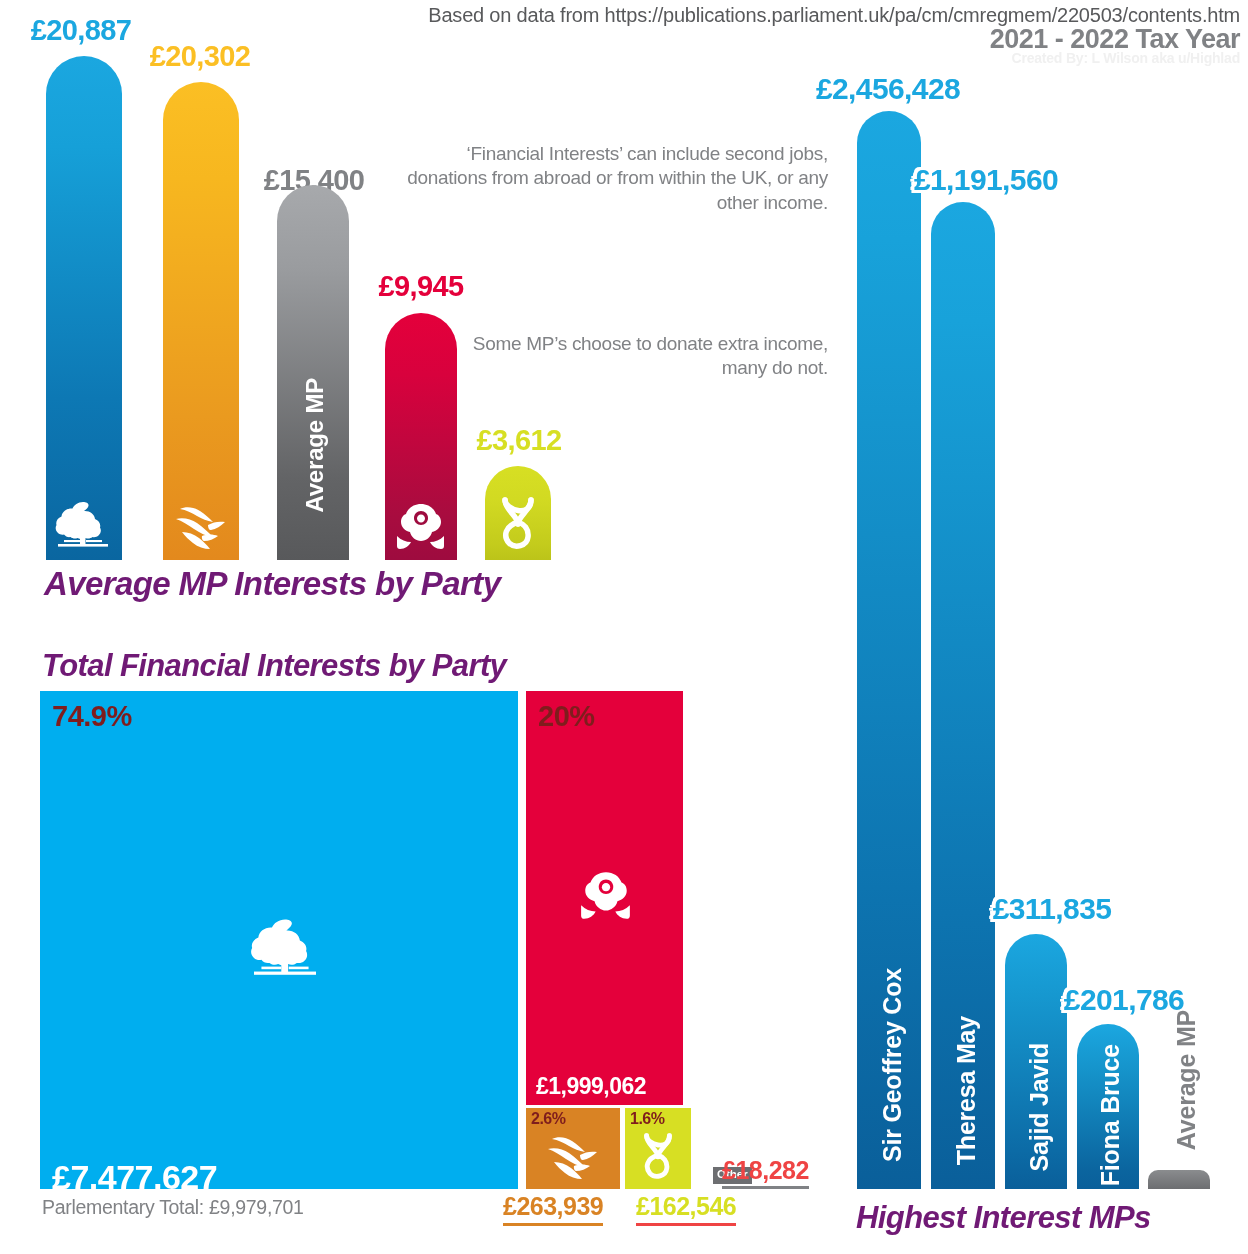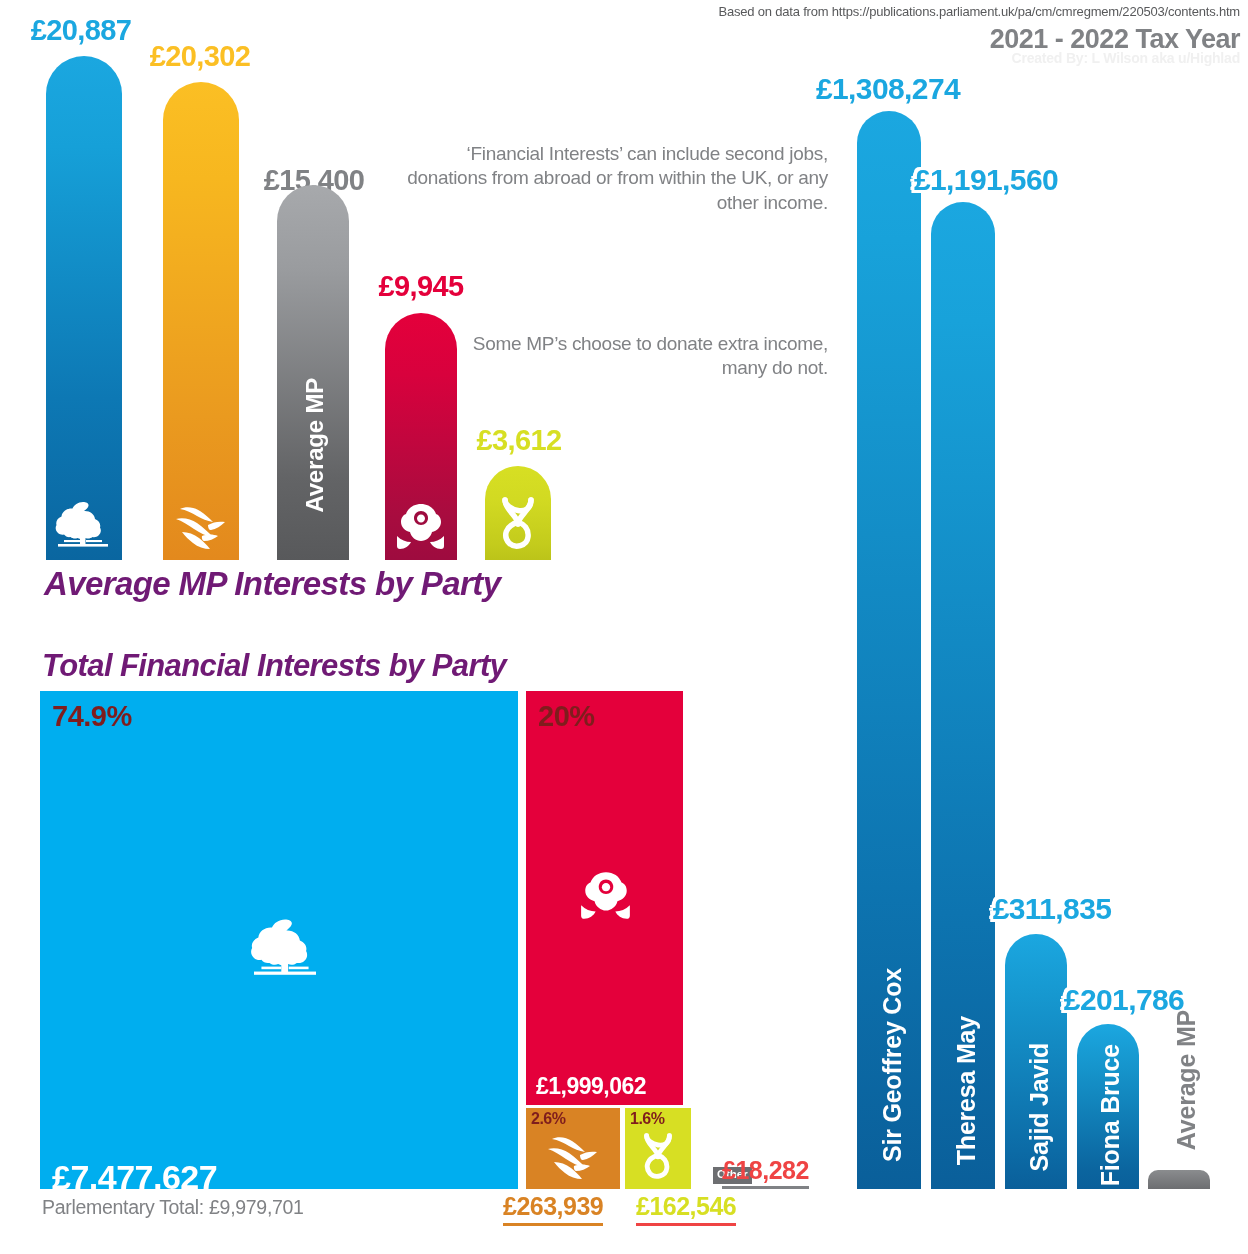--- a/index.html
+++ b/index.html
@@ -18,21 +18,21 @@
     height: 1254px;
     background: #ffffff;
     overflow: hidden;
   }
 
   
   .src-line {
     position: absolute;
     top: 4px;
     right: 8px;
-    font-size: 13px;
+    font-size: 20px;
     color: #58595b;
     letter-spacing: -0.2px;
     white-space: nowrap;
   }
   .tax-year {
     position: absolute;
     top: 24px;
     right: 8px;
     font-size: 27px;
     font-weight: bold;
@@ -279,21 +279,21 @@
       <path d="M25 26 C 12 30, 10 40, 16 47 C 22 53, 34 50, 35 41 C 36 33, 31 28, 25 26 Z"></path>
     </g>
   </svg>
   <div class="under-amt" style="left:636px; top:1192px; color:#d7df23; border-bottom:3px solid #ef4444;">£162,546</div>
 
   <div class="other-badge" style="left:692px; top:1167px;margin-left:21px;">Other</div>
   <div class="other-amt" style="left:722px; top:1156px;">£18,282</div>
 
   <div class="parl-total" style="left:42px; top:1196px;">Parlementary Total: £9,979,701</div>
 
-  <div class="bar-value halo" style="left:790px; top:72px; width:196px; color:#1ba7e0; font-size:30px;">£1,308,274</div>
+  <div class="bar-value halo" style="left:790px; top:72px; width:196px; color:#1ba7e0; font-size:30px;">£2,456,428</div>
   <div class="cap-bar" style="left:857px; top:111px; width:64px; height:1078px;
               background:linear-gradient(to bottom,#1ba7e0 0%,#18a2da 12%,#0d74b0 72%,#0a5f9a 100%);"></div>
   <div class="vlabel" style="left:878px; top:968px; font-size:25px; color:#ffffff;">Sir Geoffrey Cox</div>
 
   <div class="bar-value halo" style="left:880px; top:163px; width:212px; color:#1ba7e0; font-size:30px;">£1,191,560</div>
   <div class="cap-bar" style="left:931px; top:202px; width:64px; height:987px;
               background:linear-gradient(to bottom,#1ba7e0 0%,#18a2da 12%,#0d74b0 72%,#0a5f9a 100%);"></div>
   <div class="vlabel" style="left:952px; top:1016px; font-size:25px; color:#ffffff;">Theresa May</div>
 
   <div class="bar-value halo" style="left:963px; top:892px; width:178px; color:#1ba7e0; font-size:30px;">£311,835</div>
@@ -303,14 +303,15 @@
 
   <div class="bar-value halo" style="left:1035px; top:983px; width:178px; color:#1ba7e0; font-size:30px;">£201,786</div>
   <div class="cap-bar" style="left:1077px; top:1024px; width:62px; height:165px;
               background:linear-gradient(to bottom,#1ba7e0 0%,#1592c9 30%,#0b659f 88%,#0a5f9a 100%);"></div>
   <div class="vlabel" style="left:1096px; top:1044px; font-size:25px; color:#ffffff;">Fiona Bruce</div>
 
   <div class="cap-bar" style="left:1148px; top:1170px; width:62px; height:19px;
               background:linear-gradient(to bottom,#8a8c8e 0%,#6d6e71 100%); border-radius:10px 10px 0 0;"></div>
   <div class="vlabel" style="left:1172px; top:1010px; font-size:25px; color:#808285;">Average MP</div>
 
+  <div class="sec-title" style="left:856px; top:1200px;">Highest Interest MPs</div>
 
 </div>
 
 </body></html>

